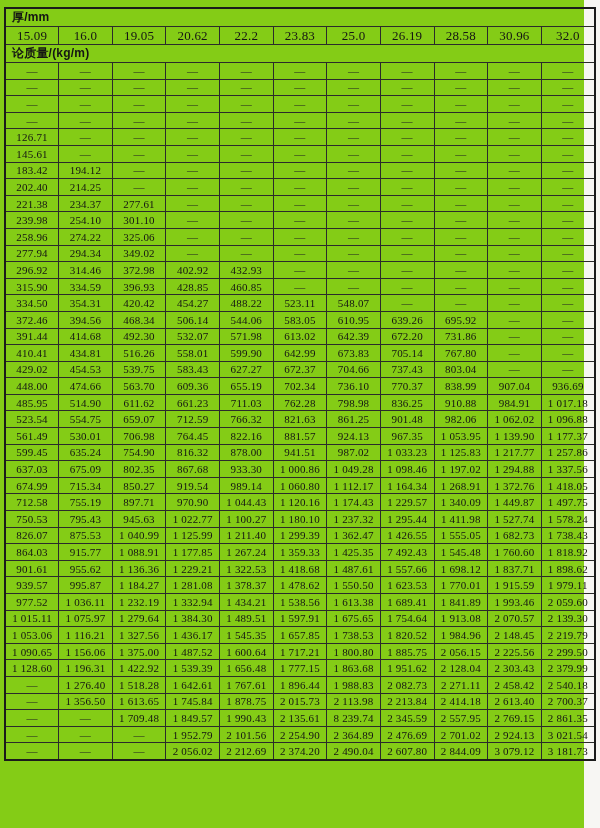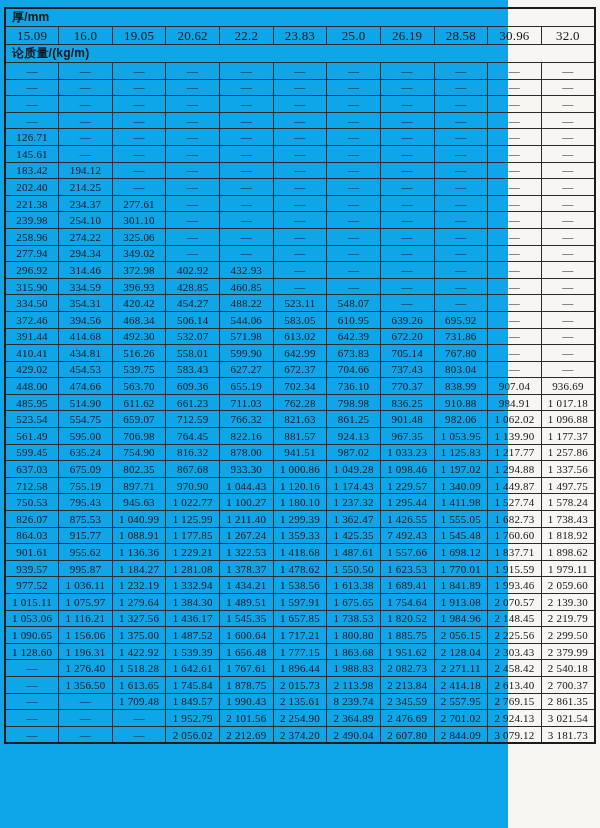--- a/index.html
+++ b/index.html
@@ -1,23 +1,23 @@
 <!DOCTYPE html>
 <html><head>
 <meta charset="utf-8">
 <style>
   html, body {
     margin: 0;
     padding: 0;
     background: #f7f6f3;
   }
   .page {
-    width: 508px;
+    width: 584px;
     height: 828px;
-    background: #0ea5e9;
+    background: #84cc16;
     box-sizing: border-box;
     padding: 7px 4px 0 4px;
     font-family: "Liberation Serif", "DejaVu Serif", serif;
     color: #141414;
   }
   table.mass-table {
     border-collapse: collapse;
     table-layout: fixed;
     width: 592px;
     border: 2px solid #1b1b1b;
@@ -357,21 +357,21 @@
           <td>766.32</td>
           <td>821.63</td>
           <td>861.25</td>
           <td>901.48</td>
           <td>982.06</td>
           <td>1 062.02</td>
           <td>1 096.88</td>
         </tr>
         <tr>
           <td>561.49</td>
-          <td>595.00</td>
+          <td>530.01</td>
           <td>706.98</td>
           <td>764.45</td>
           <td>822.16</td>
           <td>881.57</td>
           <td>924.13</td>
           <td>967.35</td>
           <td>1 053.95</td>
           <td>1 139.90</td>
           <td>1 177.37</td>
         </tr>
@@ -395,20 +395,33 @@
           <td>867.68</td>
           <td>933.30</td>
           <td>1 000.86</td>
           <td>1 049.28</td>
           <td>1 098.46</td>
           <td>1 197.02</td>
           <td>1 294.88</td>
           <td>1 337.56</td>
         </tr>
         <tr>
+          <td>674.99</td>
+          <td>715.34</td>
+          <td>850.27</td>
+          <td>919.54</td>
+          <td>989.14</td>
+          <td>1 060.80</td>
+          <td>1 112.17</td>
+          <td>1 164.34</td>
+          <td>1 268.91</td>
+          <td>1 372.76</td>
+          <td>1 418.05</td>
+        </tr>
+        <tr>
           <td>712.58</td>
           <td>755.19</td>
           <td>897.71</td>
           <td>970.90</td>
           <td>1 044.43</td>
           <td>1 120.16</td>
           <td>1 174.43</td>
           <td>1 229.57</td>
           <td>1 340.09</td>
           <td>1 449.87</td>

